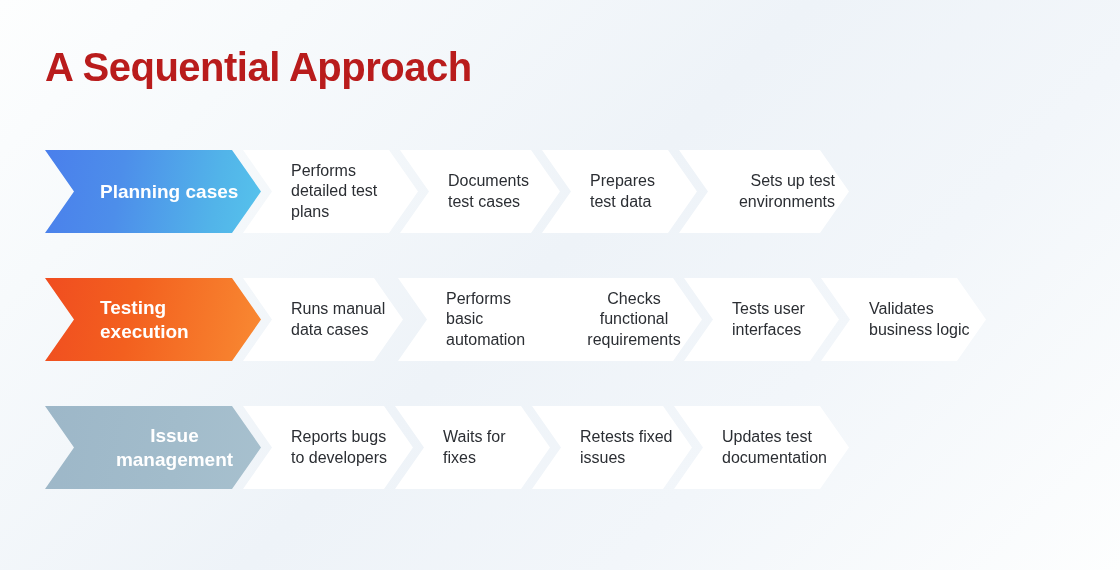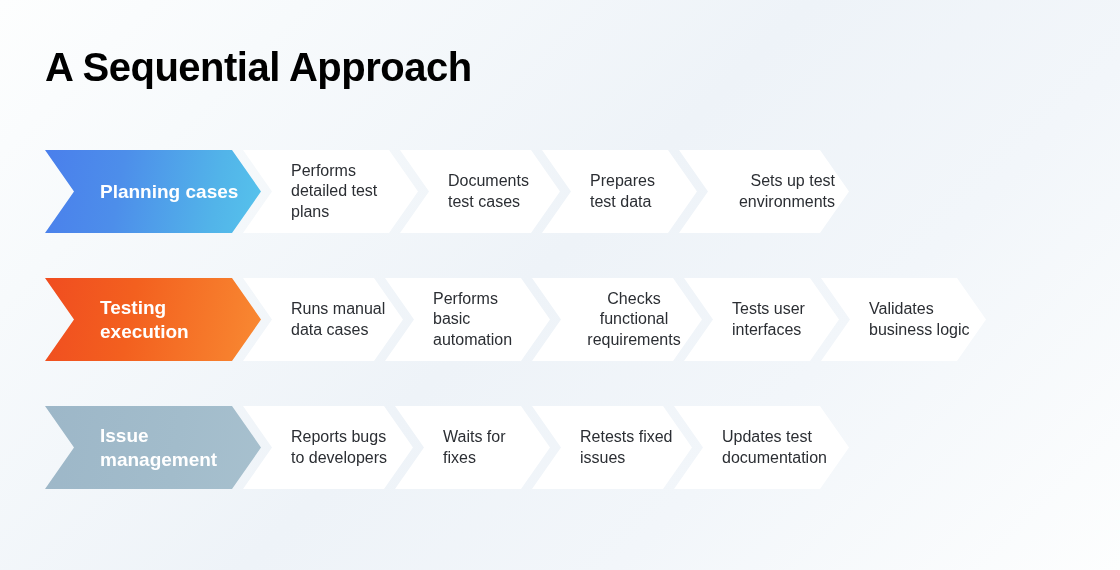--- a/index.html
+++ b/index.html
@@ -25,21 +25,21 @@
     height: 570px;
   }
 
   .page-title {
     position: absolute;
     left: 45px;
     top: 45px;
     font-size: 40px;
     font-weight: bold;
     letter-spacing: -0.5px;
-    color: #000000;
+    color: #b91c1c;
     white-space: nowrap;
   }
 
   .flow {
     position: absolute;
     left: 0;
     top: 0;
     width: 1120px;
     height: 570px;
   }
@@ -91,21 +91,21 @@
   .chev.lead .chev-label {
     padding-left: 55px;
     padding-right: 12px;
     font-size: 19px;
     font-weight: bold;
     color: #ffffff;
   }
 
   .lead.blue  { background: linear-gradient(100deg, #4a7fec 0%, #4d8eea 35%, #52b4e9 78%, #56c3ec 100%); }
   .lead.orange{ background: linear-gradient(100deg, #f04d20 0%, #f3601f 40%, #f77f2d 85%, #f98a33 100%); align-items: center; }
-  .lead.slate { background: linear-gradient(100deg, #9db7c8 0%, #a2bccb 60%, #a7c0ce 100%); }
+  .lead.slate { background: linear-gradient(100deg, #9db7c8 0%, #a2bccb 60%, #a7c0ce 100%); text-align: center; }
 
   
   .chev.step {
     background: #ffffff;
   }
   .chev.step .chev-label {
     padding-left: 48px;
     padding-right: 14px;
     font-size: 16px;
     font-weight: normal;
@@ -137,21 +137,21 @@
           <span class="chev-label">Sets up test environments</span>
         </div>
       </div>
       <div class="row row-1">
         <div class="chev lead orange">
           <span class="chev-label">Testing execution</span>
         </div>
         <div class="chev step" style="left: 198px; width: 160px; z-index: 5;">
           <span class="chev-label">Runs manual data cases</span>
         </div>
-        <div class="chev step" style="left: 340px; width: 165px; z-index: 4; justify-content: flex-end;">
+        <div class="chev step" style="left: 353px; width: 165px; z-index: 4; justify-content: flex-end;">
           <span class="chev-label">Performs basic automation</span>
         </div>
         <div class="chev step" style="left: 487px; width: 170px; z-index: 3; text-align: center;">
           <span class="chev-label">Checks functional requirements</span>
         </div>
         <div class="chev step" style="left: 639px; width: 155px; z-index: 2;">
           <span class="chev-label">Tests user interfaces</span>
         </div>
         <div class="chev step" style="left: 776px; width: 165px; z-index: 1;">
           <span class="chev-label">Validates business logic</span>

